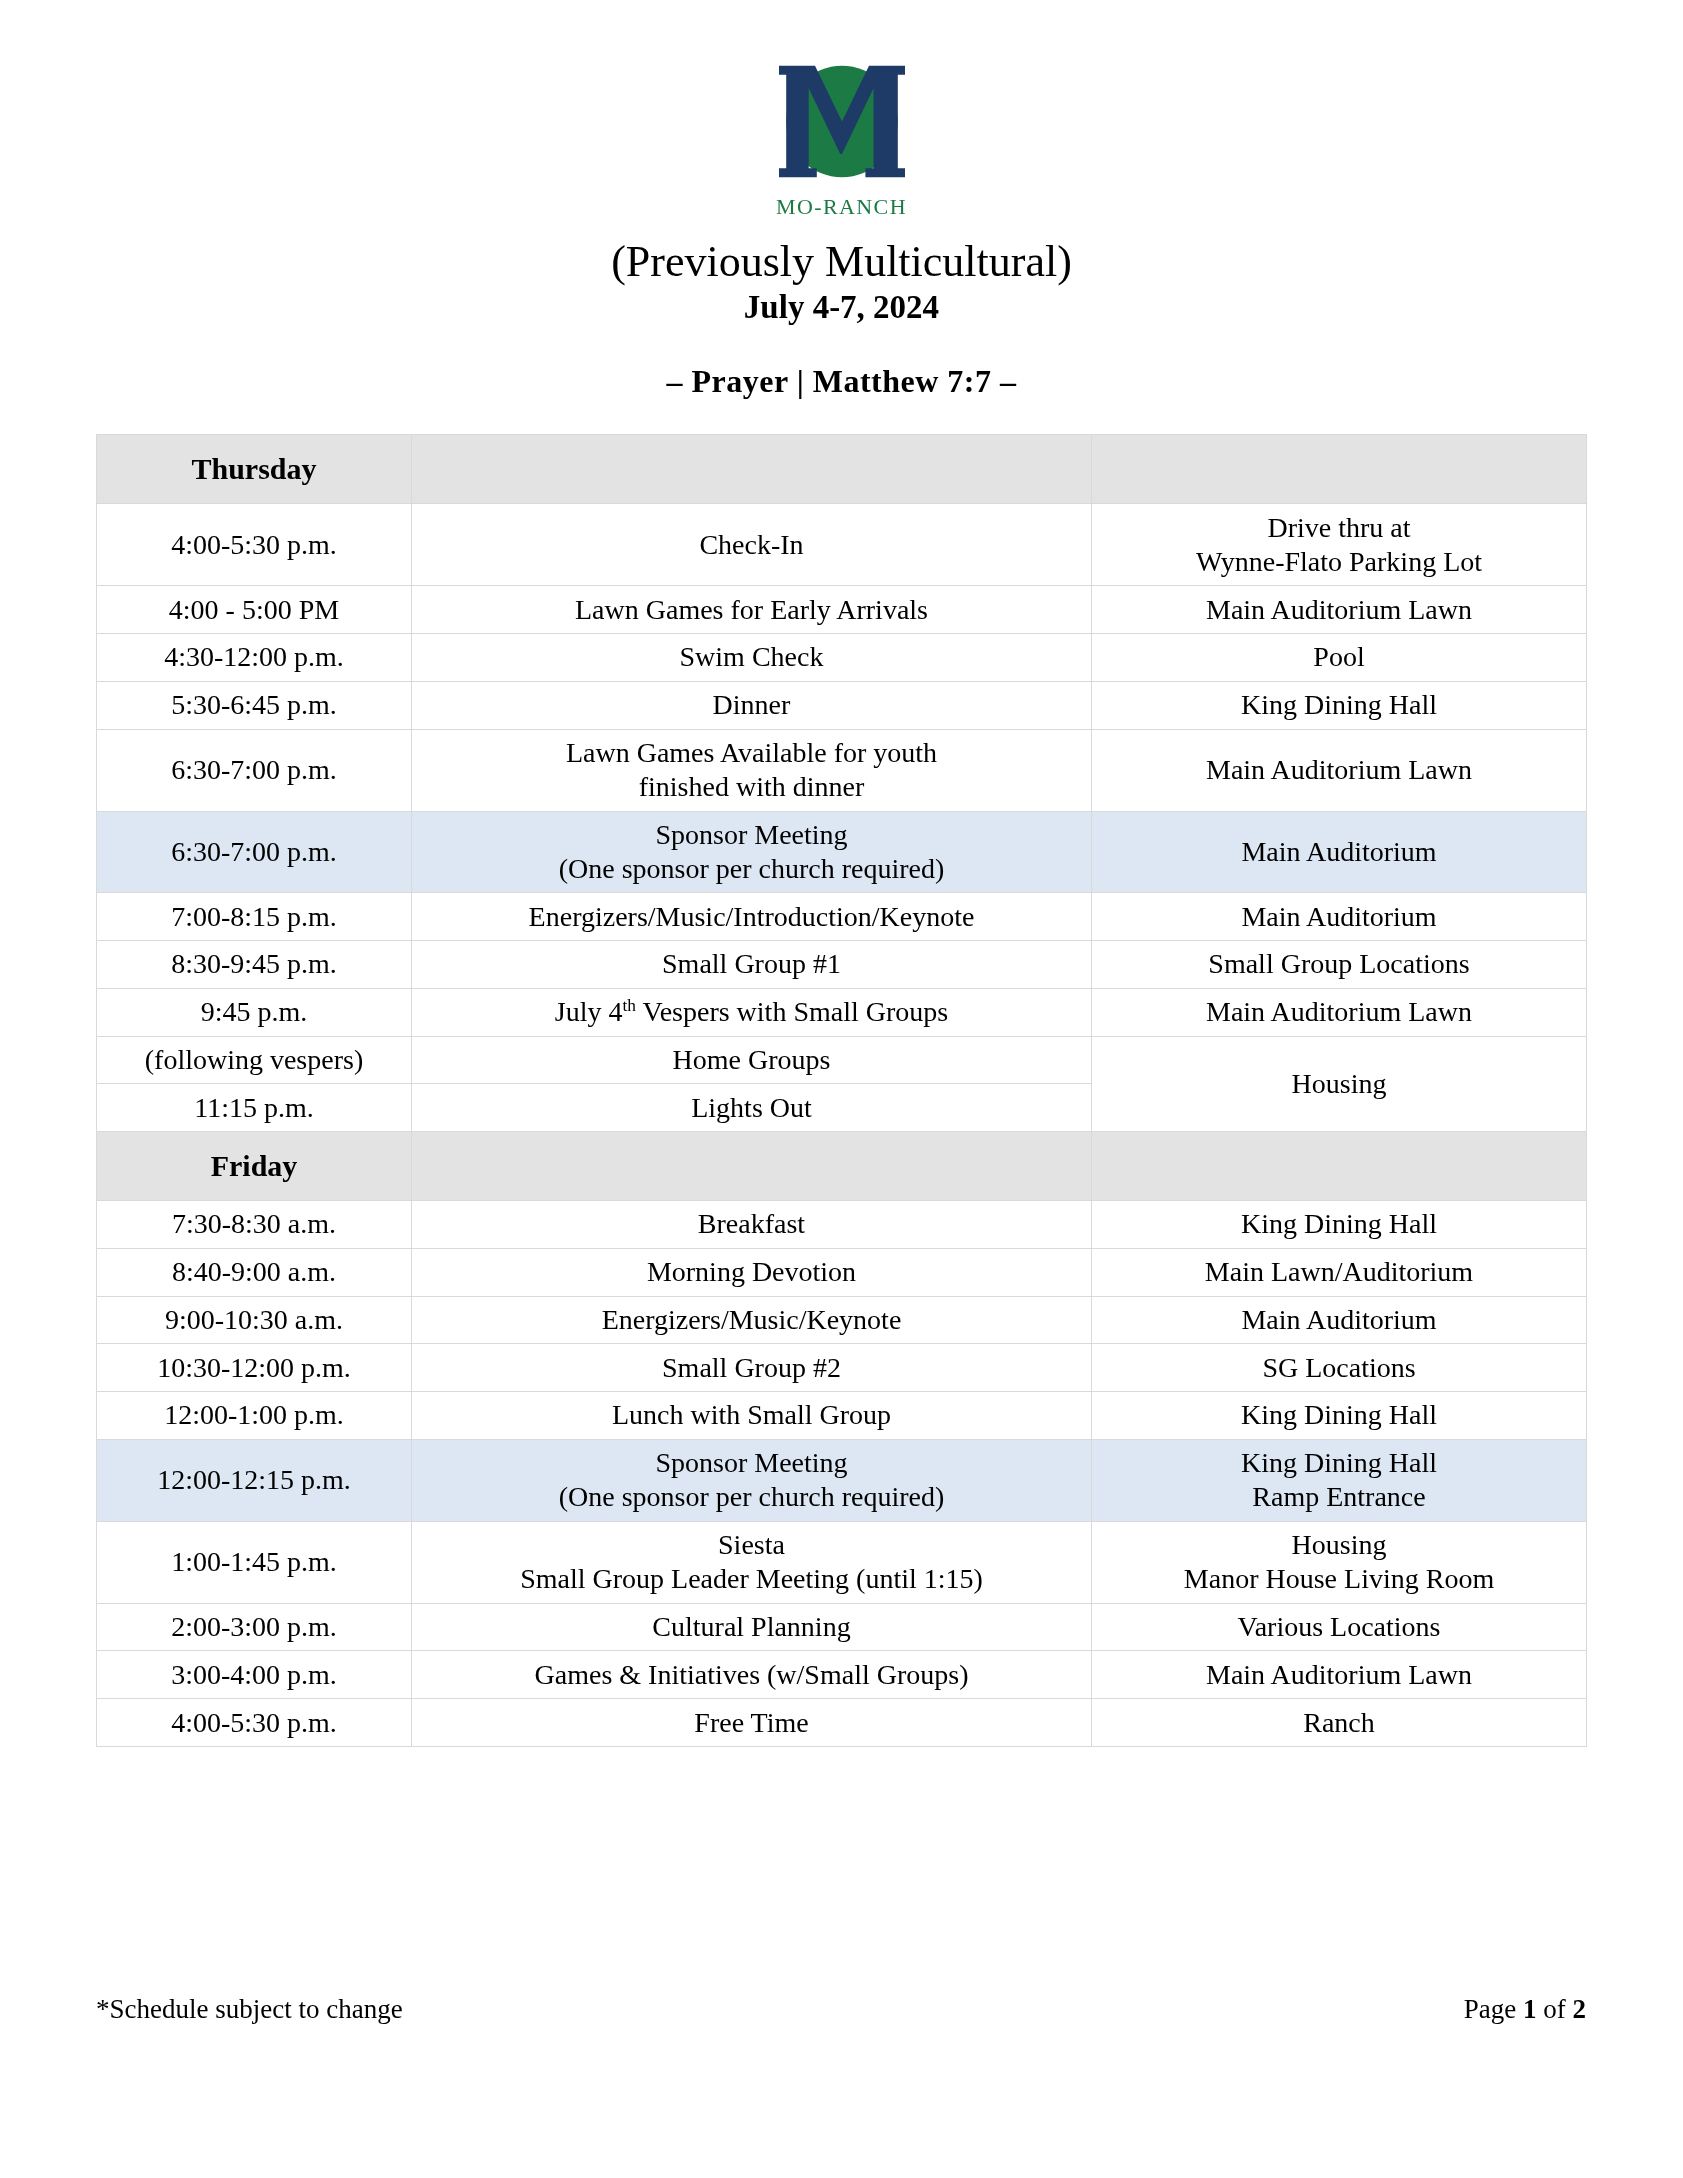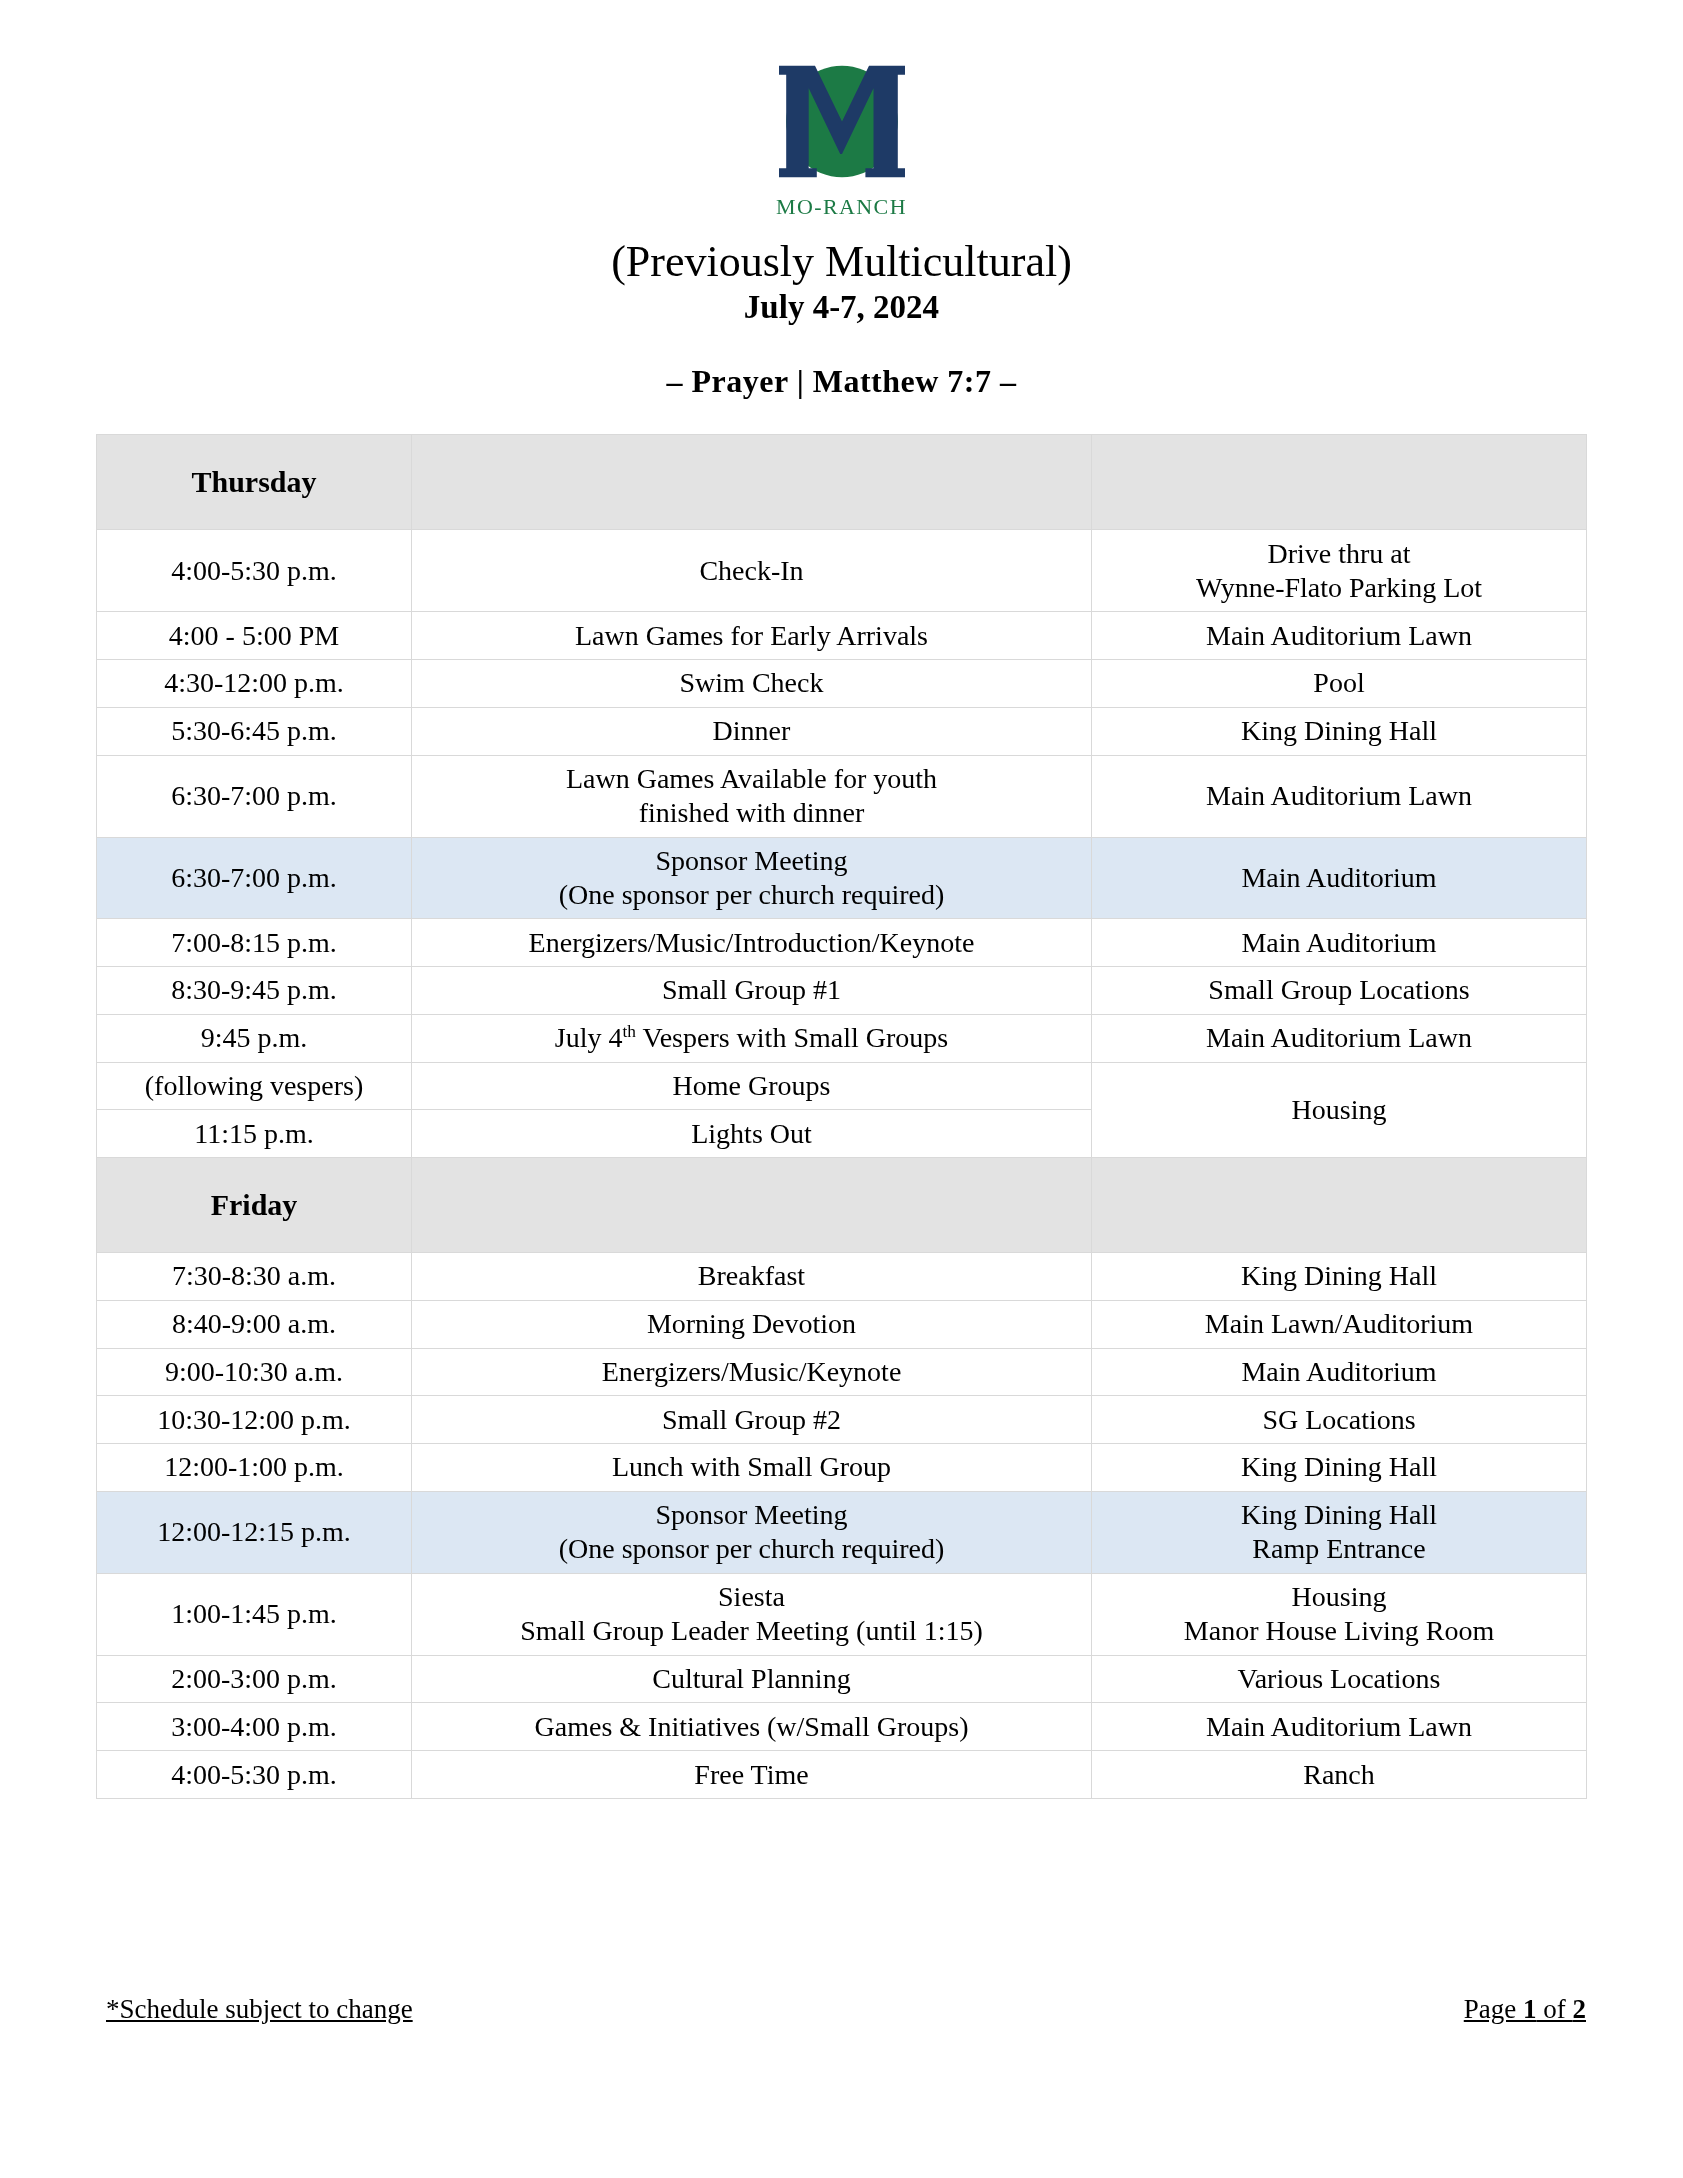--- a/index.html
+++ b/index.html
@@ -94,46 +94,45 @@
     font-size: 28px;
     line-height: 1.22;
     text-align: center;
     vertical-align: middle;
     padding: 6.3px 5.4px;
     font-family: "Liberation Serif", "DejaVu Serif", serif;
   }
   tr.day-head td {
     background: #e3e3e3;
     height: 50px;
-    padding: 22px;
+    padding: 9px;
   }
   tr.day-head td.day-name {
     font-weight: bold;
     font-size: 30px;
   }
   tr.hl td { background: #dce7f3; }
   td.two-line { line-height: 1.3; }
 
   sup.ord {
     font-size: 0.62em;
     vertical-align: super;
     line-height: 0;
   }
 
   
   .footer {
     position: absolute;
-    left: 106px;
+    left: 96px;
     right: 97px;
     top: 1994px;
     display: flex;
     justify-content: space-between;
     align-items: baseline;
     font-size: 27px;
-    text-decoration: underline;
   }
   .footer .page-num b { font-weight: bold; }
 </style>
 </head>
 <body>
 
 <div class="page">
 
   <div class="logo-wrap">
     <div class="logo-mark">

